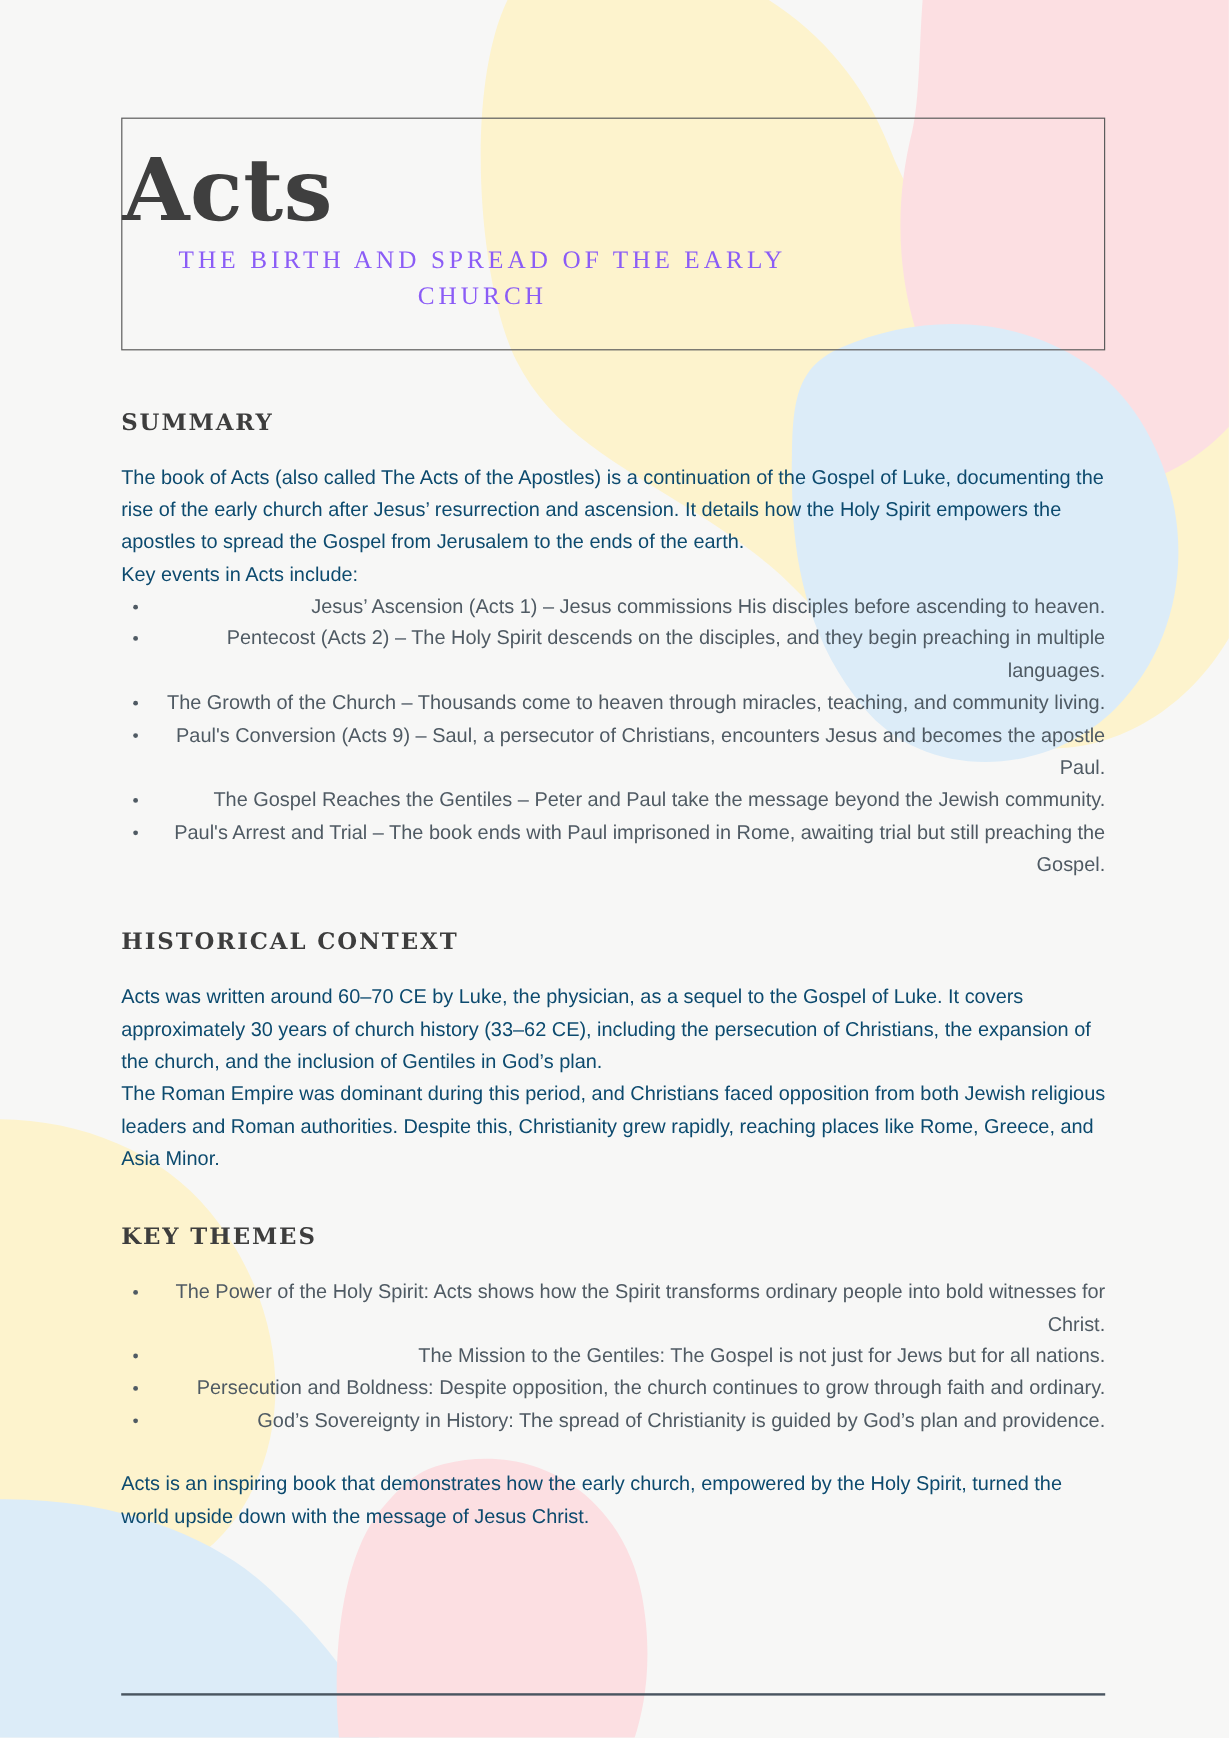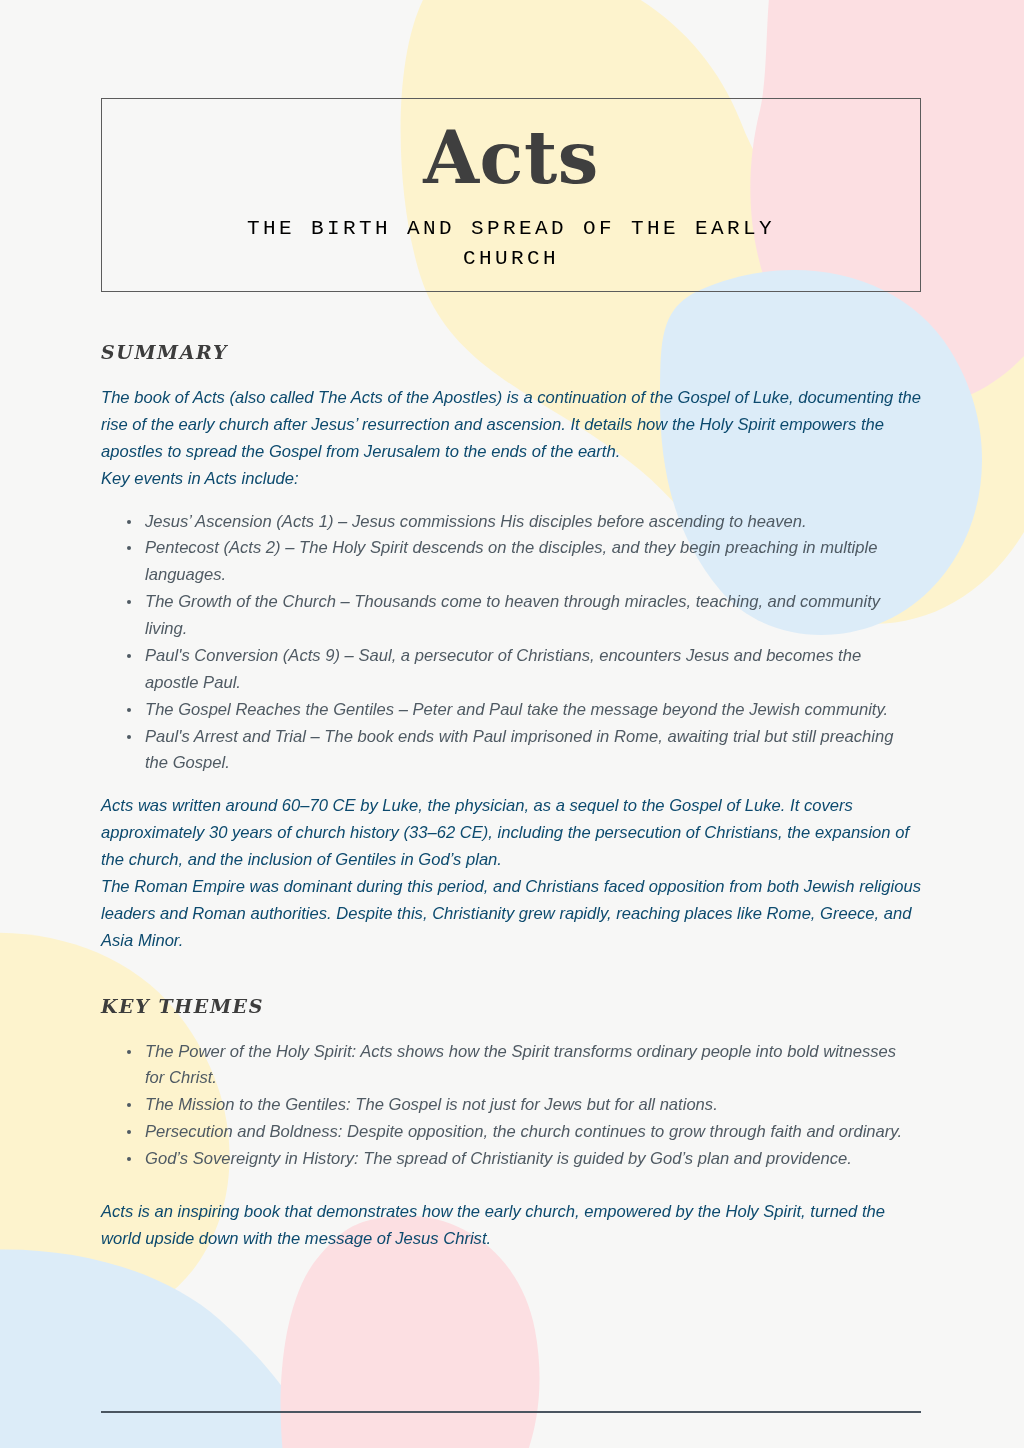--- a/index.html
+++ b/index.html
@@ -38,51 +38,49 @@
   .title-card {
     position: absolute;
     left: 101px;
     top: 98px;
     width: 820px;
     height: 194px;
     border: 1.5px solid #5c5c5c;
     box-sizing: border-box;
     display: flex;
     flex-direction: column;
-    align-items: center;
     justify-content: flex-start;
     padding-top: 24px;
   }
   .book-title {
     font-family: "DejaVu Serif", serif;
     font-weight: bold;
     font-size: 72px;
     line-height: 0.98;
     color: #3f3f3f;
     letter-spacing: 0.5px;
     margin: 0;
   }
   .book-subtitle {
-    font-family: Liberation Mono, monospace;
+    font-family: Liberation Serif, serif;
     font-size: 21px;
     letter-spacing: 3.4px;
-    color: #000000;
+    color: #8b5cf6;
     text-align: center;
     line-height: 1.45;
-    margin-top: 20px;
+    margin-top: 7px;
     max-width: 600px;
   }
 
   
   .content {
     position: absolute;
     left: 101px;
     top: 341px;
     width: 820px;
-    font-style: italic;
   }
 
   .section-heading {
     font-family: "DejaVu Serif", serif;
     font-weight: bold;
     font-size: 19px;
     letter-spacing: 1.6px;
     color: #3d3d3d;
     margin: 0 0 22px 0;
   }
@@ -99,22 +97,23 @@
   }
   p.body-text + p.body-text {
     margin-top: 0;
   }
   p.gap-before {
     margin-top: 26px;
   }
 
   ul.bullets {
     list-style: none;
-    margin: 16px;
+    margin: 0;
     padding: 0;
+    text-align: right;
   }
   ul.bullets li {
     font-family: "Liberation Sans", sans-serif;
     font-size: 16.6px;
     line-height: 1.62;
     color: #4f5a63;
     position: relative;
     padding-left: 28px;
     margin: 0;
   }
@@ -203,20 +202,21 @@
         </li>
         <li>
           <span class="dot"></span>
           <span>Paul's Arrest and Trial – The book ends with Paul imprisoned in Rome, awaiting trial but still preaching the Gospel.</span>
         </li>
       </ul>
 
     </div>
 
     <div class="section-block">
+      <h2 class="section-heading spaced-top">HISTORICAL CONTEXT</h2>
 
       <p class="body-text">Acts was written around 60–70 CE by Luke, the physician, as a sequel to the Gospel of Luke. It covers approximately 30 years of church history (33–62 CE), including the persecution of Christians, the expansion of the church, and the inclusion of Gentiles in God’s plan.</p>
 
       <p class="body-text gap-before">The Roman Empire was dominant during this period, and Christians faced opposition from both Jewish religious leaders and Roman authorities. Despite this, Christianity grew rapidly, reaching places like Rome, Greece, and Asia Minor.</p>
     </div>
 
     <div class="section-block">
       <h2 class="section-heading spaced-top">KEY THEMES</h2>
 
       <ul class="bullets">

